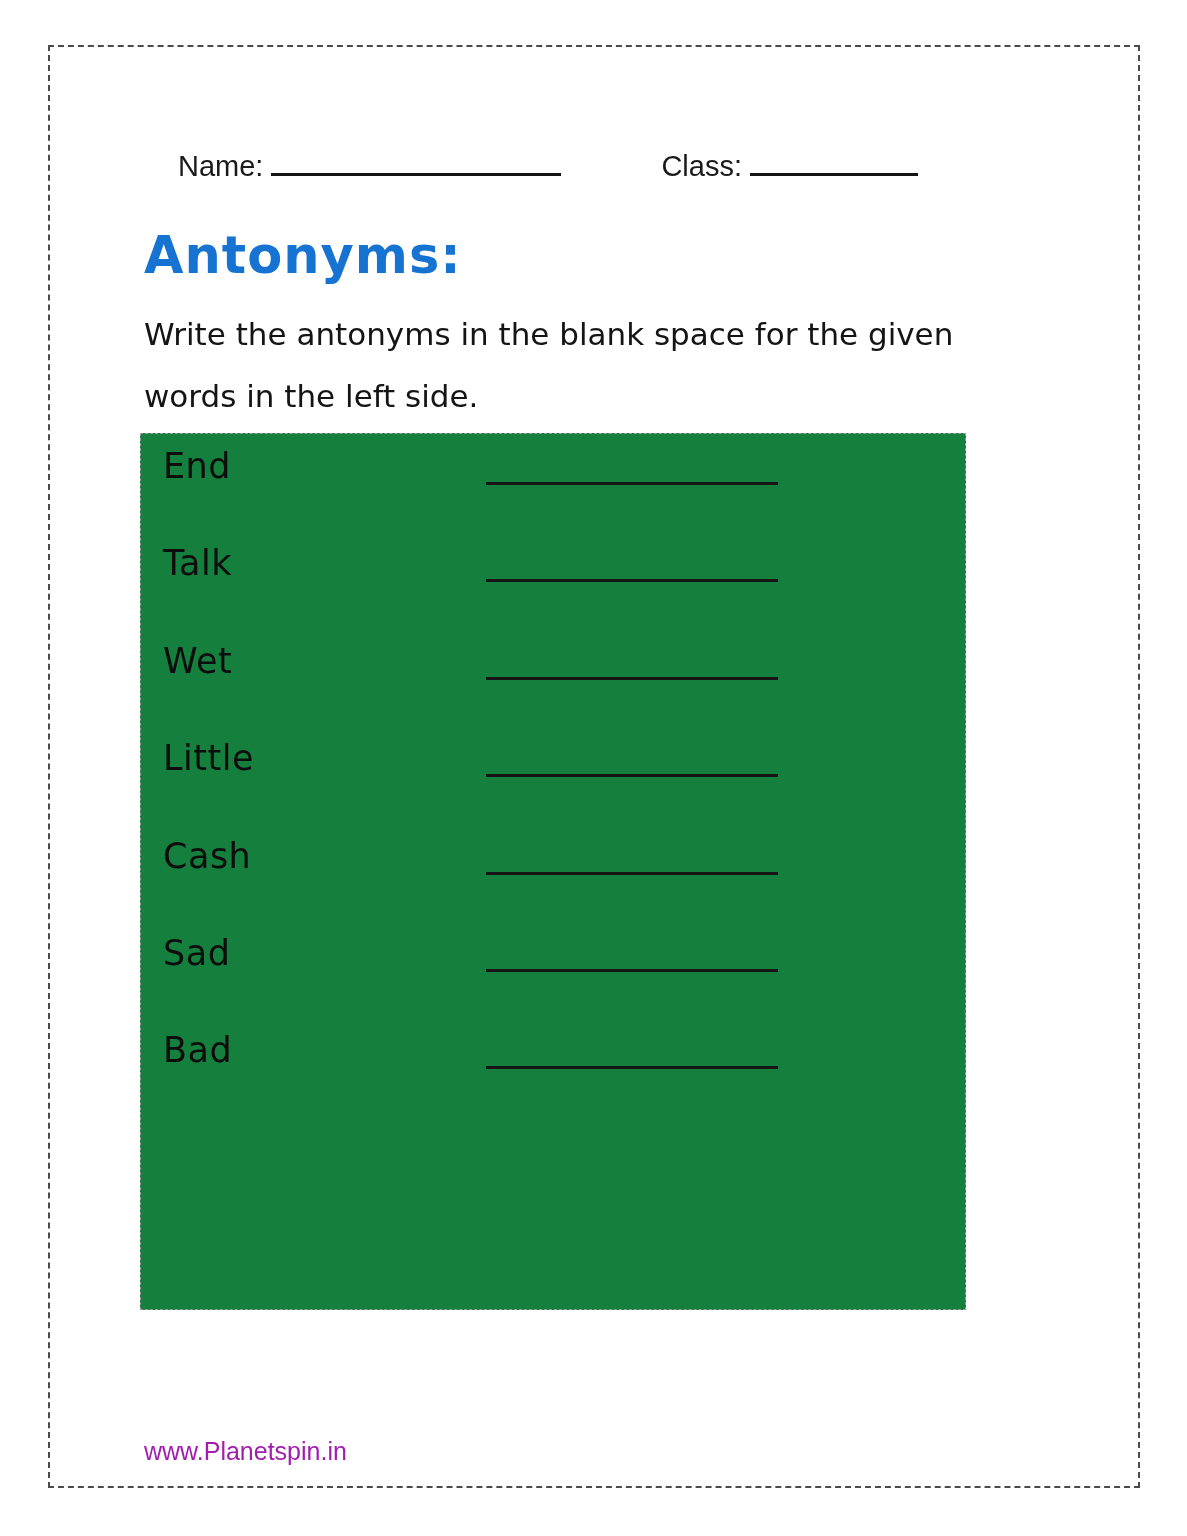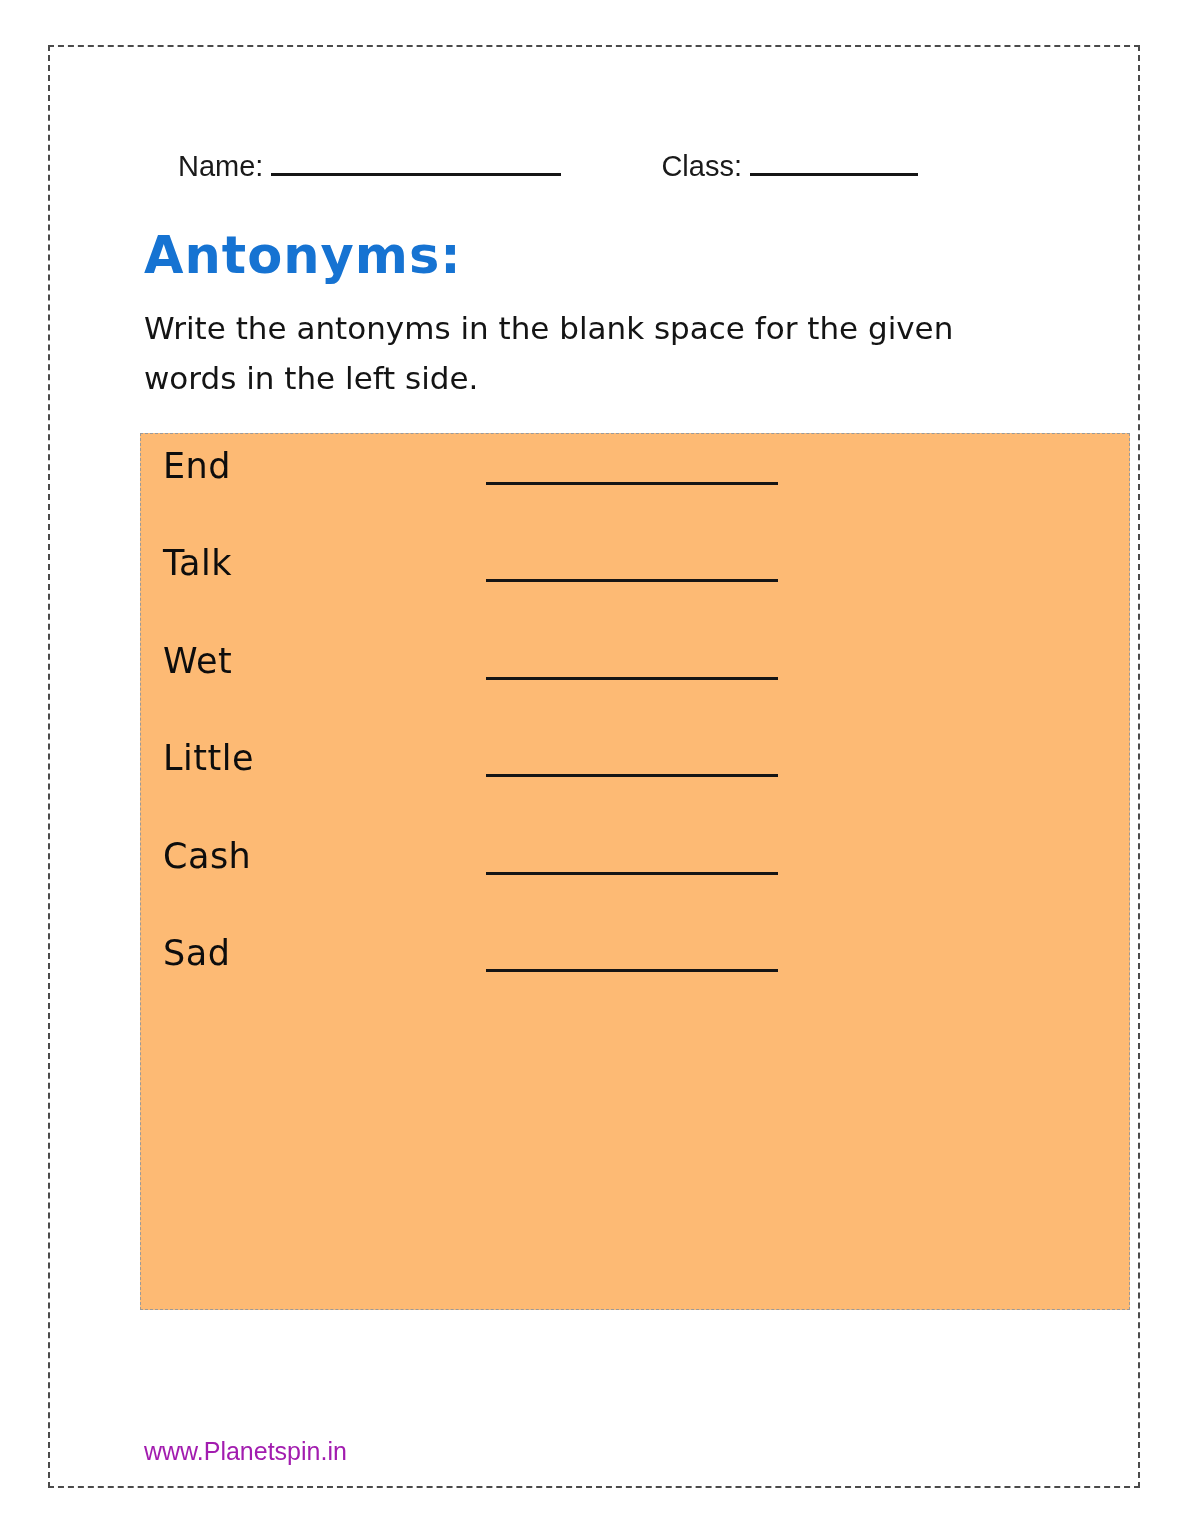--- a/index.html
+++ b/index.html
@@ -45,30 +45,30 @@
     font-size:51px;
     font-weight:700;
     letter-spacing:1px;
     color:#1673d2;
   }
   .instructions{
     position:absolute;
     left:144px;top:303px;
     width:880px;
     font-size:31px;
-    line-height:50px;
+    line-height:62px;
     color:#141414;
   }
   .word-box{
     position:absolute;
     left:140px;top:433px;
-    width:990px;height:877px;
+    width:826px;height:877px;
     border:1px dashed #9a9a9a;
     box-sizing:border-box;
-    background:#fdba74;
+    background:#15803d;
   }
   .word-row{
     position:relative;
     height:97.4px;
   }
   .word-row .word{
     position:absolute;
     left:22px;top:8px;
     font-size:35px;
     color:#0d0d0d;
@@ -123,18 +123,22 @@
     <span class="answer-blank"></span>
   </div>
         <div class="word-row">
     <span class="word">Cash</span>
     <span class="answer-blank"></span>
   </div>
         <div class="word-row">
     <span class="word">Sad</span>
     <span class="answer-blank"></span>
   </div>
+        <div class="word-row">
+    <span class="word">Bad</span>
+    <span class="answer-blank"></span>
+  </div>
       </div>
   </div>
 
   <div class="footer">www.Planetspin.in</div>
 
 </div>
 
 </body></html>

